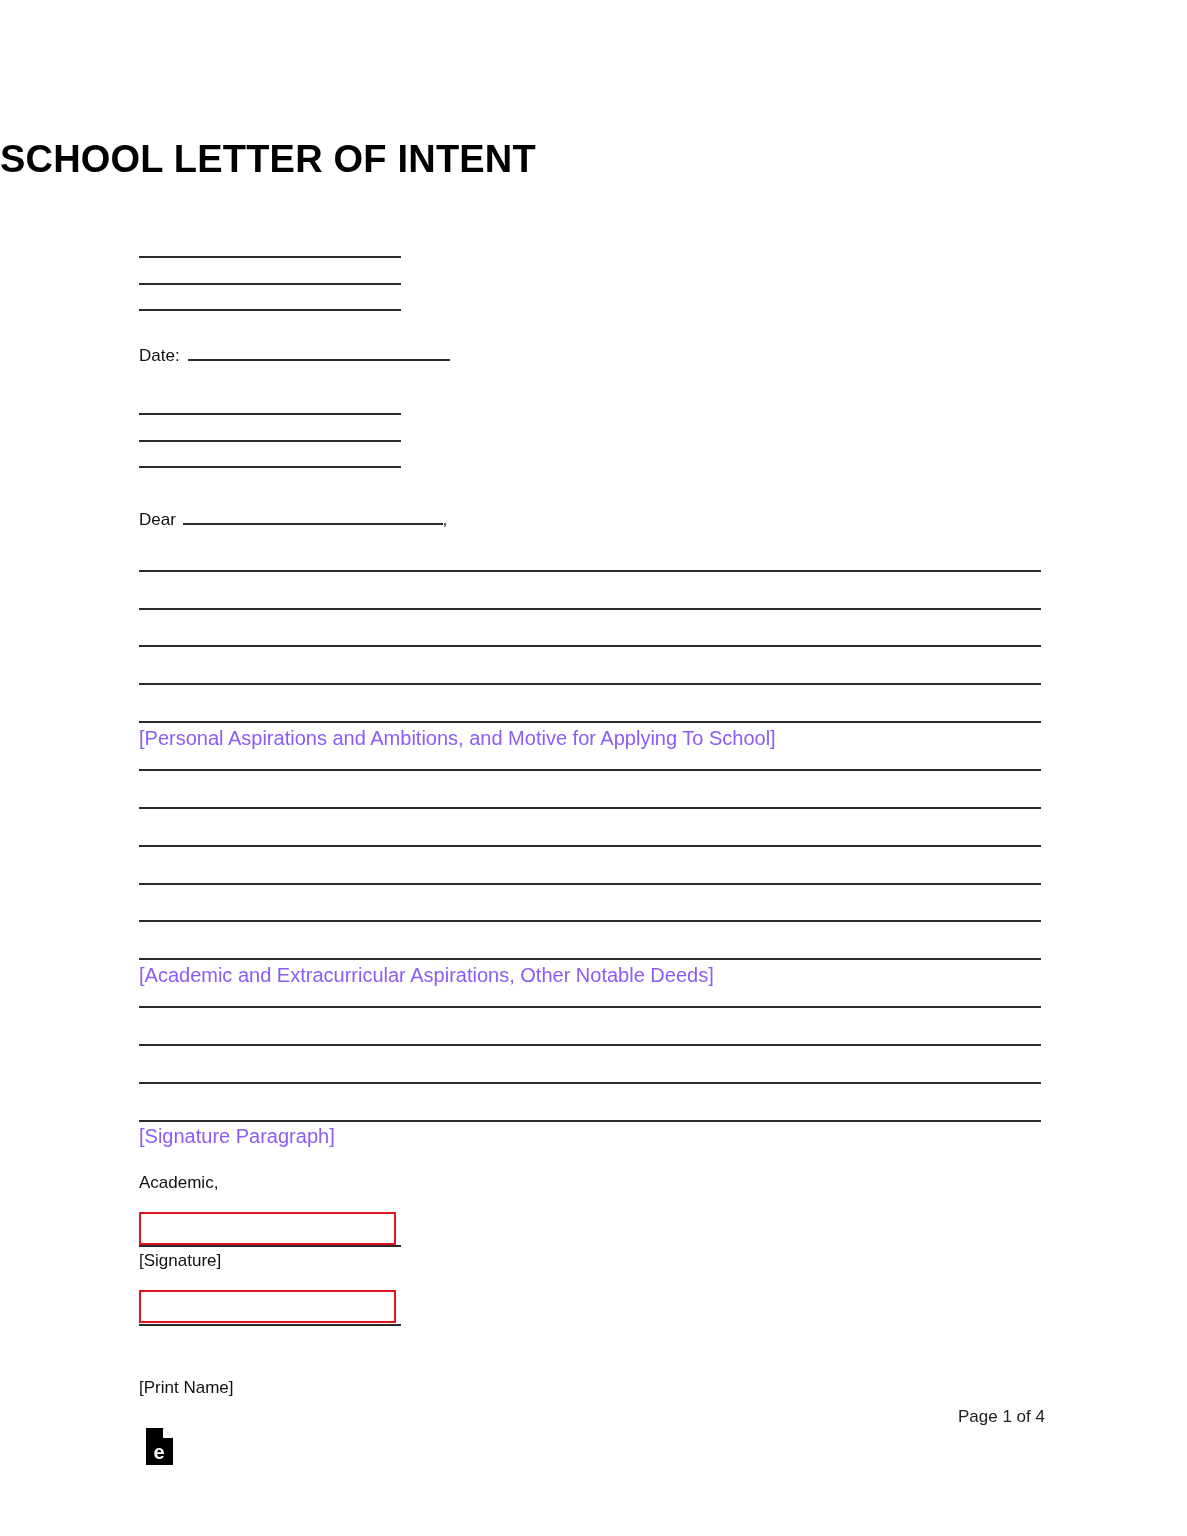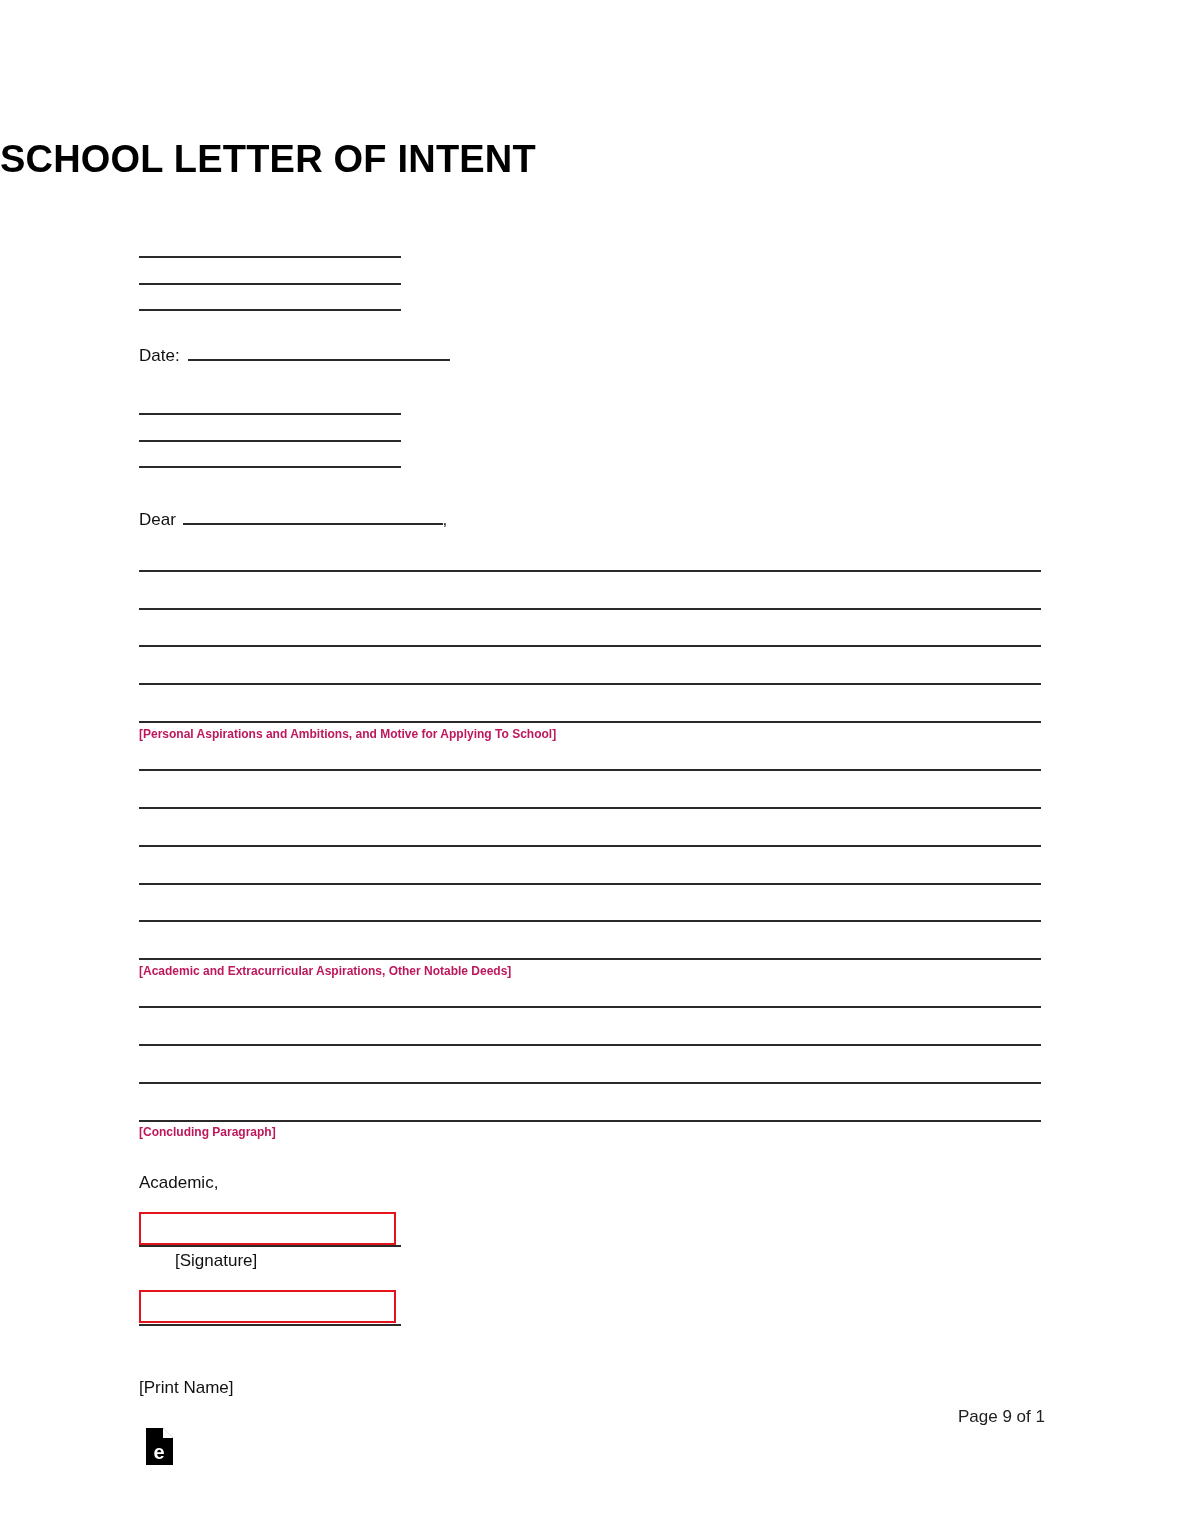--- a/index.html
+++ b/index.html
@@ -5,21 +5,21 @@
   html, body { margin: 0; padding: 0; background: #ffffff; }
   body { width: 1187px; height: 1536px; position: relative; overflow: hidden;
          font-family: "Liberation Sans", sans-serif; color: #111; }
   .abs { position: absolute; }
   .title { left: 0; width: 1187px; top: 138px; text-align: left;
            font-size: 38px; font-weight: bold; color: #000; letter-spacing: 0.2px; }
   .line { position: absolute; height: 0; border-top: 2px solid #2a2a2a; }
   .short { left: 139px; width: 262px; }
   .full { left: 139px; width: 902px; }
   .body-text { font-size: 17px; }
-  .small-text { font-size: 12px; color: #be185d; font-weight: bold; }
+  .small-text { font-size: 20px; color: #8b5cf6; }
   .inline-line { display: inline-block; border-bottom: 2px solid #2a2a2a;
                  vertical-align: baseline; height: 18px; }
   .field { position: absolute; left: 139px; width: 257px; height: 33px;
            border: 2px solid #e3141c; background: transparent; box-sizing: border-box; }
   .logo { left: 146px; top: 1428px; width: 27px; height: 37px; }
   .page-num { left: 958px; top: 1407px; font-size: 17px; color: #222; }
 </style>
 </head>
 <body>
 
@@ -55,33 +55,33 @@
 <div class="line full" style="top:845px"></div>
 <div class="line full" style="top:883px"></div>
 <div class="line full" style="top:920px"></div>
 <div class="line full" style="top:958px"></div>
 <div class="abs small-text" style="left:139px; top:964px;">[Academic and Extracurricular Aspirations, Other Notable Deeds]</div>
 
 <div class="line full" style="top:1006px"></div>
 <div class="line full" style="top:1044px"></div>
 <div class="line full" style="top:1082px"></div>
 <div class="line full" style="top:1120px"></div>
-<div class="abs small-text" style="left:139px; top:1125px;">[Concluding Paragraph]</div>
+<div class="abs small-text" style="left:139px; top:1125px;">[Signature Paragraph]</div>
 
 <div class="abs body-text" style="left:139px; top:1173px;">Academic,</div>
 
 <div class="field" style="top:1212px"></div>
 <div class="line" style="left:139px; width:262px; top:1245px;"></div>
-<div class="abs body-text" style="left:139px; top:1251px;margin-left:36px;">[Signature]</div>
+<div class="abs body-text" style="left:139px; top:1251px;">[Signature]</div>
 
 <div class="field" style="top:1290px"></div>
 <div class="line" style="left:139px; width:262px; top:1324px;"></div>
 <div class="abs body-text" style="left:139px; top:1378px;">[Print Name]</div>
 
-<div class="abs page-num">Page 9 of 1</div>
+<div class="abs page-num">Page 1 of 4</div>
 <div class="abs logo">
   <svg width="27" height="37" viewBox="0 0 27 37">
     <path d="M0 0 H17 L27 10 V37 H0 Z" fill="#000"></path>
     <path d="M17 0 V10 H27" fill="#fff"></path>
     <path d="M17.5 0.5 L26.5 9.5 H17.5 Z" fill="#fff"></path>
     <text x="13" y="31" text-anchor="middle" font-family="Liberation Sans, sans-serif" font-weight="bold" font-size="20" fill="#fff">e</text>
   </svg>
 </div>
 
 </body></html>

